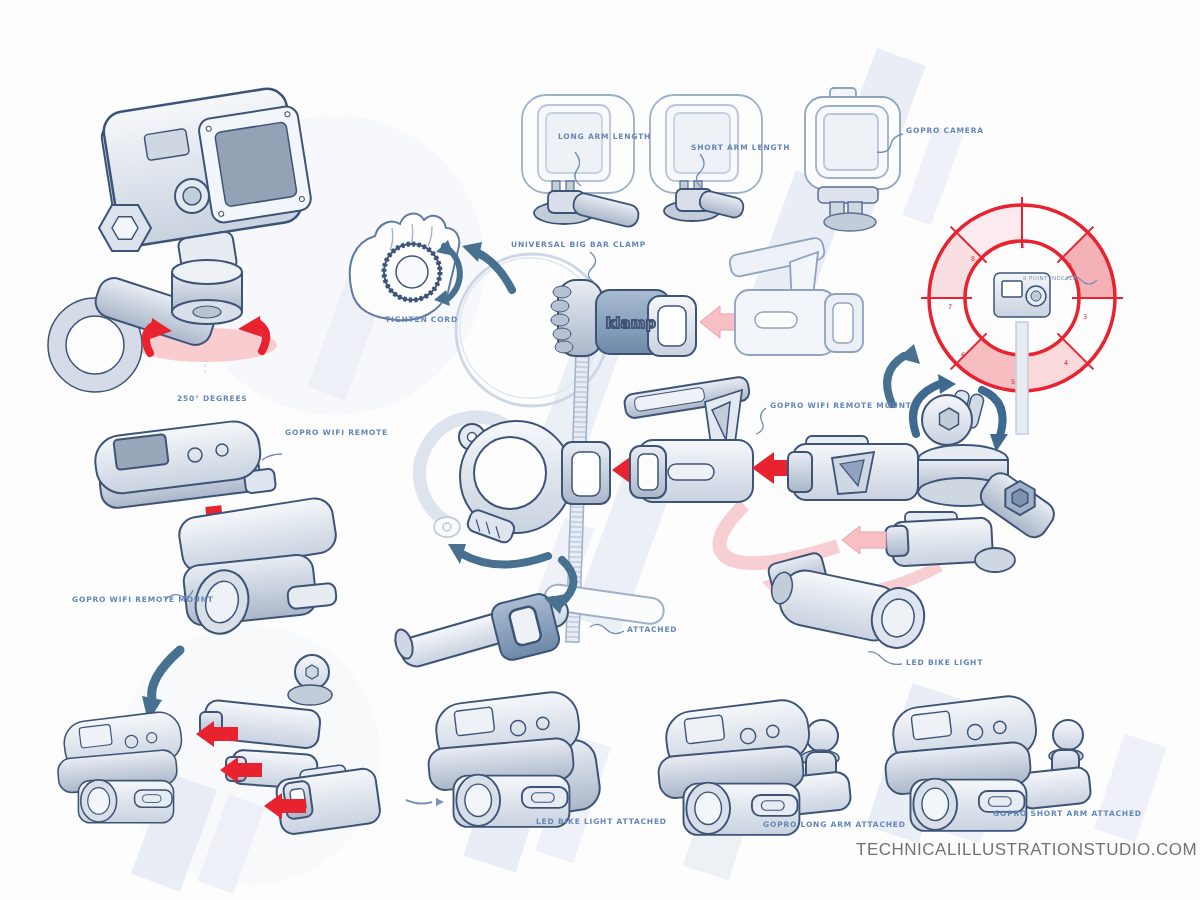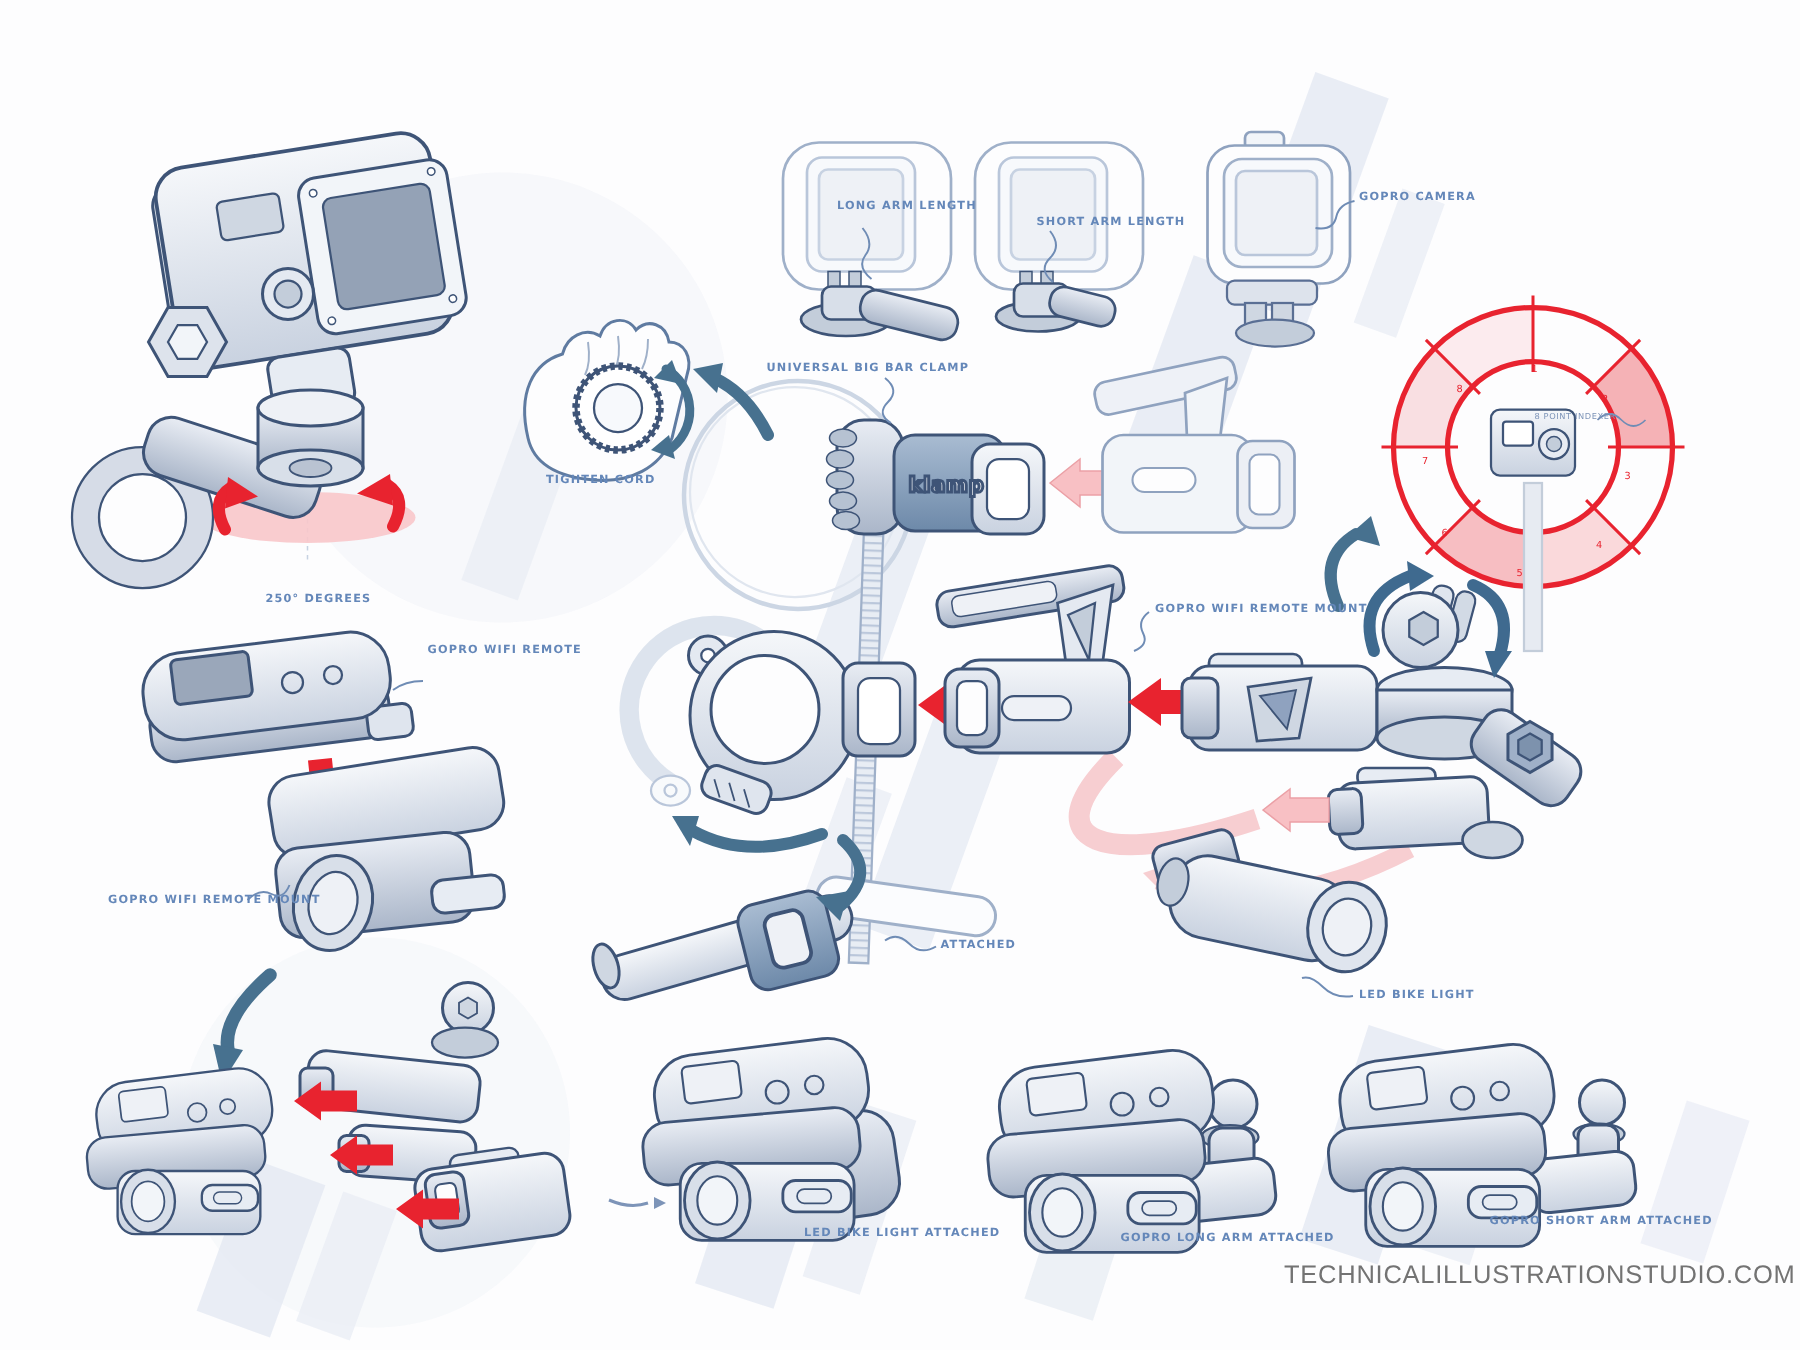--- a/index.html
+++ b/index.html
@@ -400,27 +400,27 @@
     <path d="M766,408 q-8,6 -4,14 q4,8 -6,12"></path>
     <path d="M624,631 q-10,6 -18,-2 q-8,-8 -16,-2"></path>
     <path d="M902,664 q-12,2 -20,-6 q-8,-8 -14,-6"></path>
   </g>
 </svg>
 
 <div class="lbl" style="left:558px;top:132px">LONG ARM LENGTH</div>
 <div class="lbl" style="left:691px;top:143px">SHORT ARM LENGTH</div>
 <div class="lbl" style="left:906px;top:126px">GOPRO CAMERA</div>
 <div class="lbl" style="left:511px;top:240px">UNIVERSAL BIG BAR CLAMP</div>
-<div class="lbl" style="left:364px;top:315px">TIGHTEN CORD</div>
+<div class="lbl" style="left:385px;top:315px">TIGHTEN CORD</div>
 <div class="lbl tiny" style="left:1023px;top:275px">8 POINT INDEXER</div>
 <div class="lbl" style="left:177px;top:394px">250° DEGREES</div>
 <div class="lbl" style="left:285px;top:428px">GOPRO WIFI REMOTE</div>
 <div class="lbl" style="left:72px;top:595px">GOPRO WIFI REMOTE MOUNT</div>
 <div class="lbl" style="left:770px;top:401px">GOPRO WIFI REMOTE MOUNT</div>
 <div class="lbl" style="left:627px;top:625px">ATTACHED</div>
 <div class="lbl" style="left:906px;top:658px">LED BIKE LIGHT</div>
 <div class="lbl" style="left:536px;top:817px">LED BIKE LIGHT ATTACHED</div>
-<div class="lbl" style="left:747px;top:820px">GOPRO LONG ARM ATTACHED</div>
+<div class="lbl" style="left:763px;top:820px">GOPRO LONG ARM ATTACHED</div>
 <div class="lbl" style="left:993px;top:809px">GOPRO SHORT ARM ATTACHED</div>
 
 <div class="watermark">TECHNICALILLUSTRATIONSTUDIO.COM</div>
 
 </div>
 
 </body></html>

